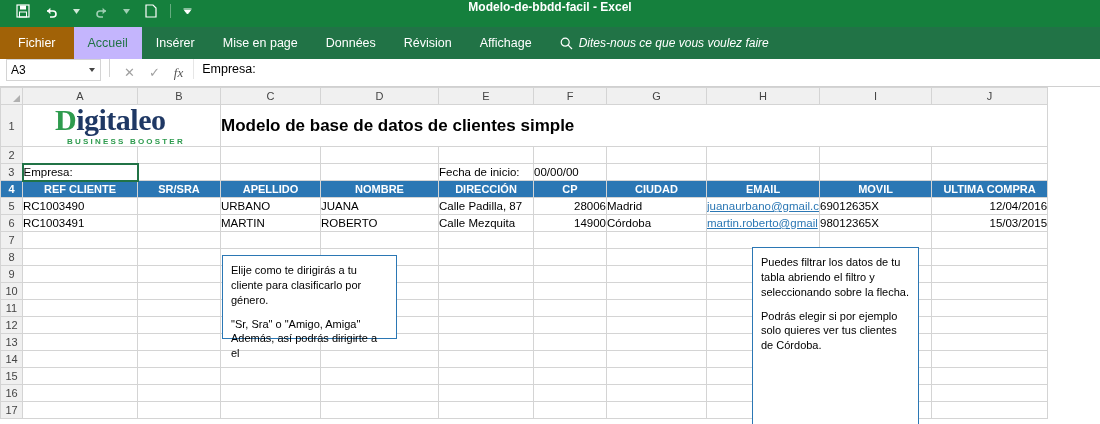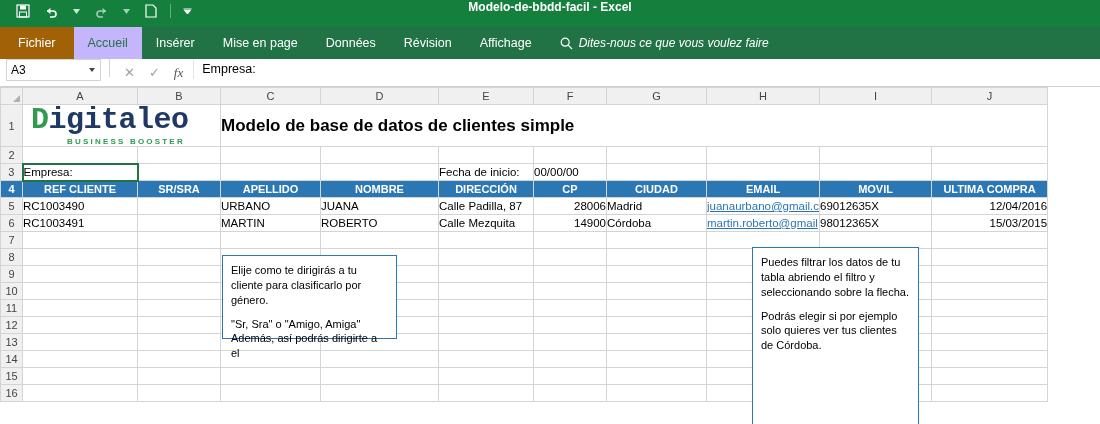--- a/index.html
+++ b/index.html
@@ -169,25 +169,26 @@
 
   
   .brandrow td { height: 66px; }
   .brand-cell { vertical-align: middle; padding-left: 8px !important; }
   .brand {
     display: flex;
     flex-direction: column;
     line-height: 1;
   }
   .brand-name {
-    font-family: Liberation Mono, monospace;
+    font-family: Liberation Serif, serif;
     font-weight: bold;
     font-size: 30px;
     color: #1f3864;
     letter-spacing: -0.5px;
+    margin-left: 24px;
   }
   .brand-name .d { color: #2e9b4e; }
   .brand-sub {
     font-size: 8px;
     letter-spacing: 2.2px;
     color: #2e9b4e;
     font-weight: bold;
     margin-top: 3px;
     margin-left: 36px;
   }
@@ -543,20 +544,33 @@
           <td class="cell"></td>
           <td class="cell"></td>
           <td class="cell"></td>
           <td class="cell"></td>
           <td class="cell"></td>
           <td class="cell"></td>
           <td class="cell"></td>
           <td class="cell"></td>
           <td class="cell"></td>
         </tr>
+    <tr>
+          <td class="rowhead">17</td>
+          <td class="cell"></td>
+          <td class="cell"></td>
+          <td class="cell"></td>
+          <td class="cell"></td>
+          <td class="cell"></td>
+          <td class="cell"></td>
+          <td class="cell"></td>
+          <td class="cell"></td>
+          <td class="cell"></td>
+          <td class="cell"></td>
+        </tr>
   </tbody>
     </table>
 
   <div class="note" id="note-left">
     <p>Elije como te dirigirás a tu cliente para clasificarlo por género.</p>
     <p>"Sr, Sra" o "Amigo, Amiga" Además, así podrás dirigirte a el</p>
   </div>
 
   <div class="note" id="note-right">
     <p>Puedes filtrar los datos de tu tabla abriendo el filtro y seleccionando sobre la flecha.</p>

